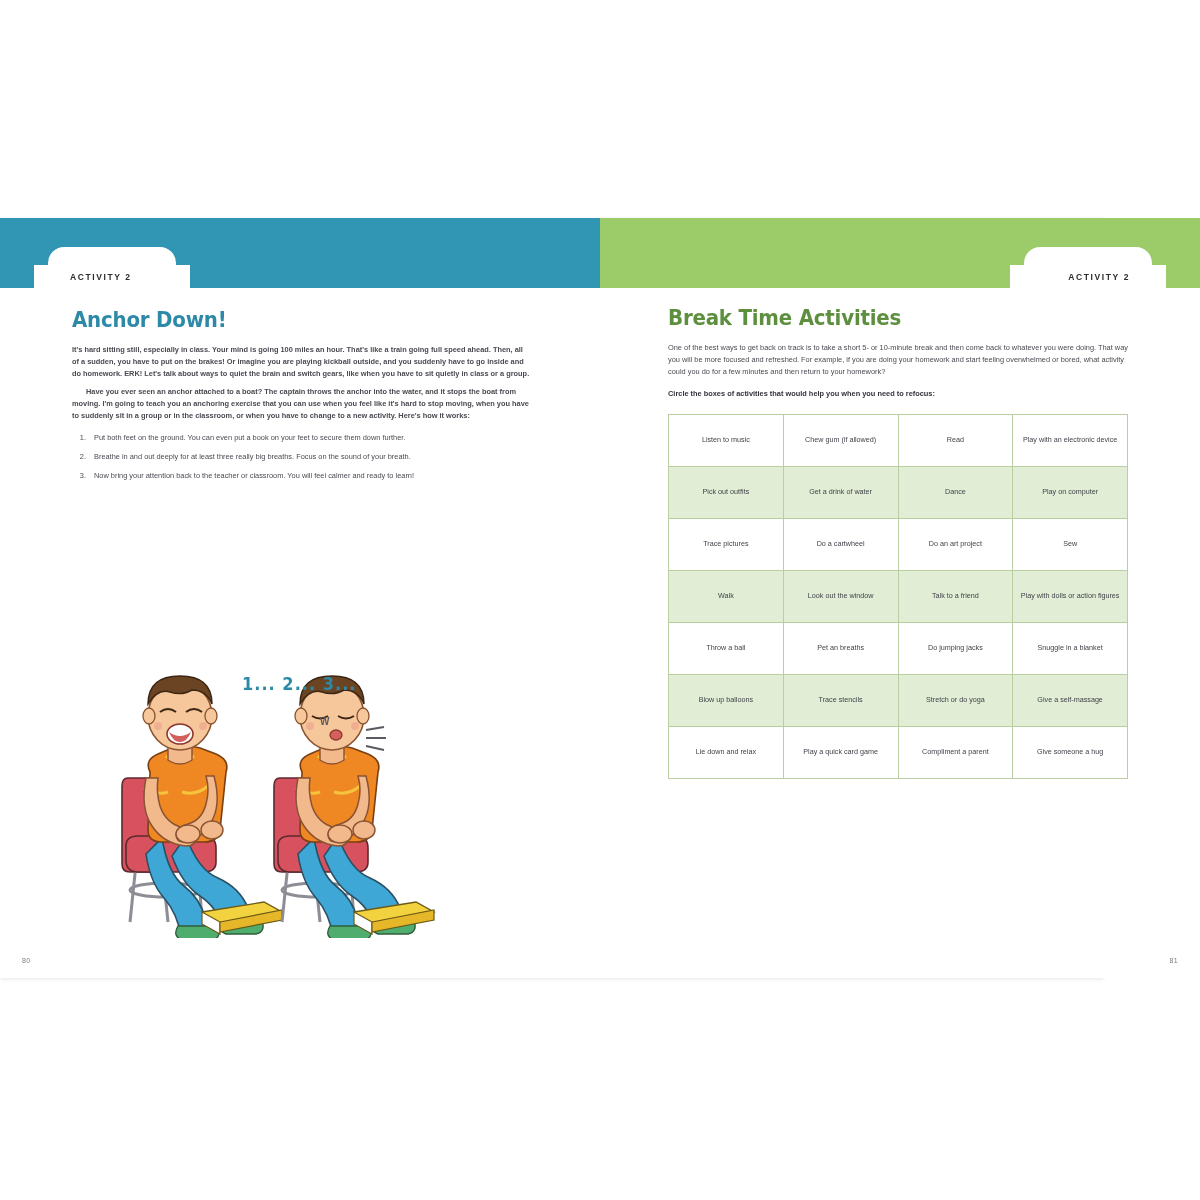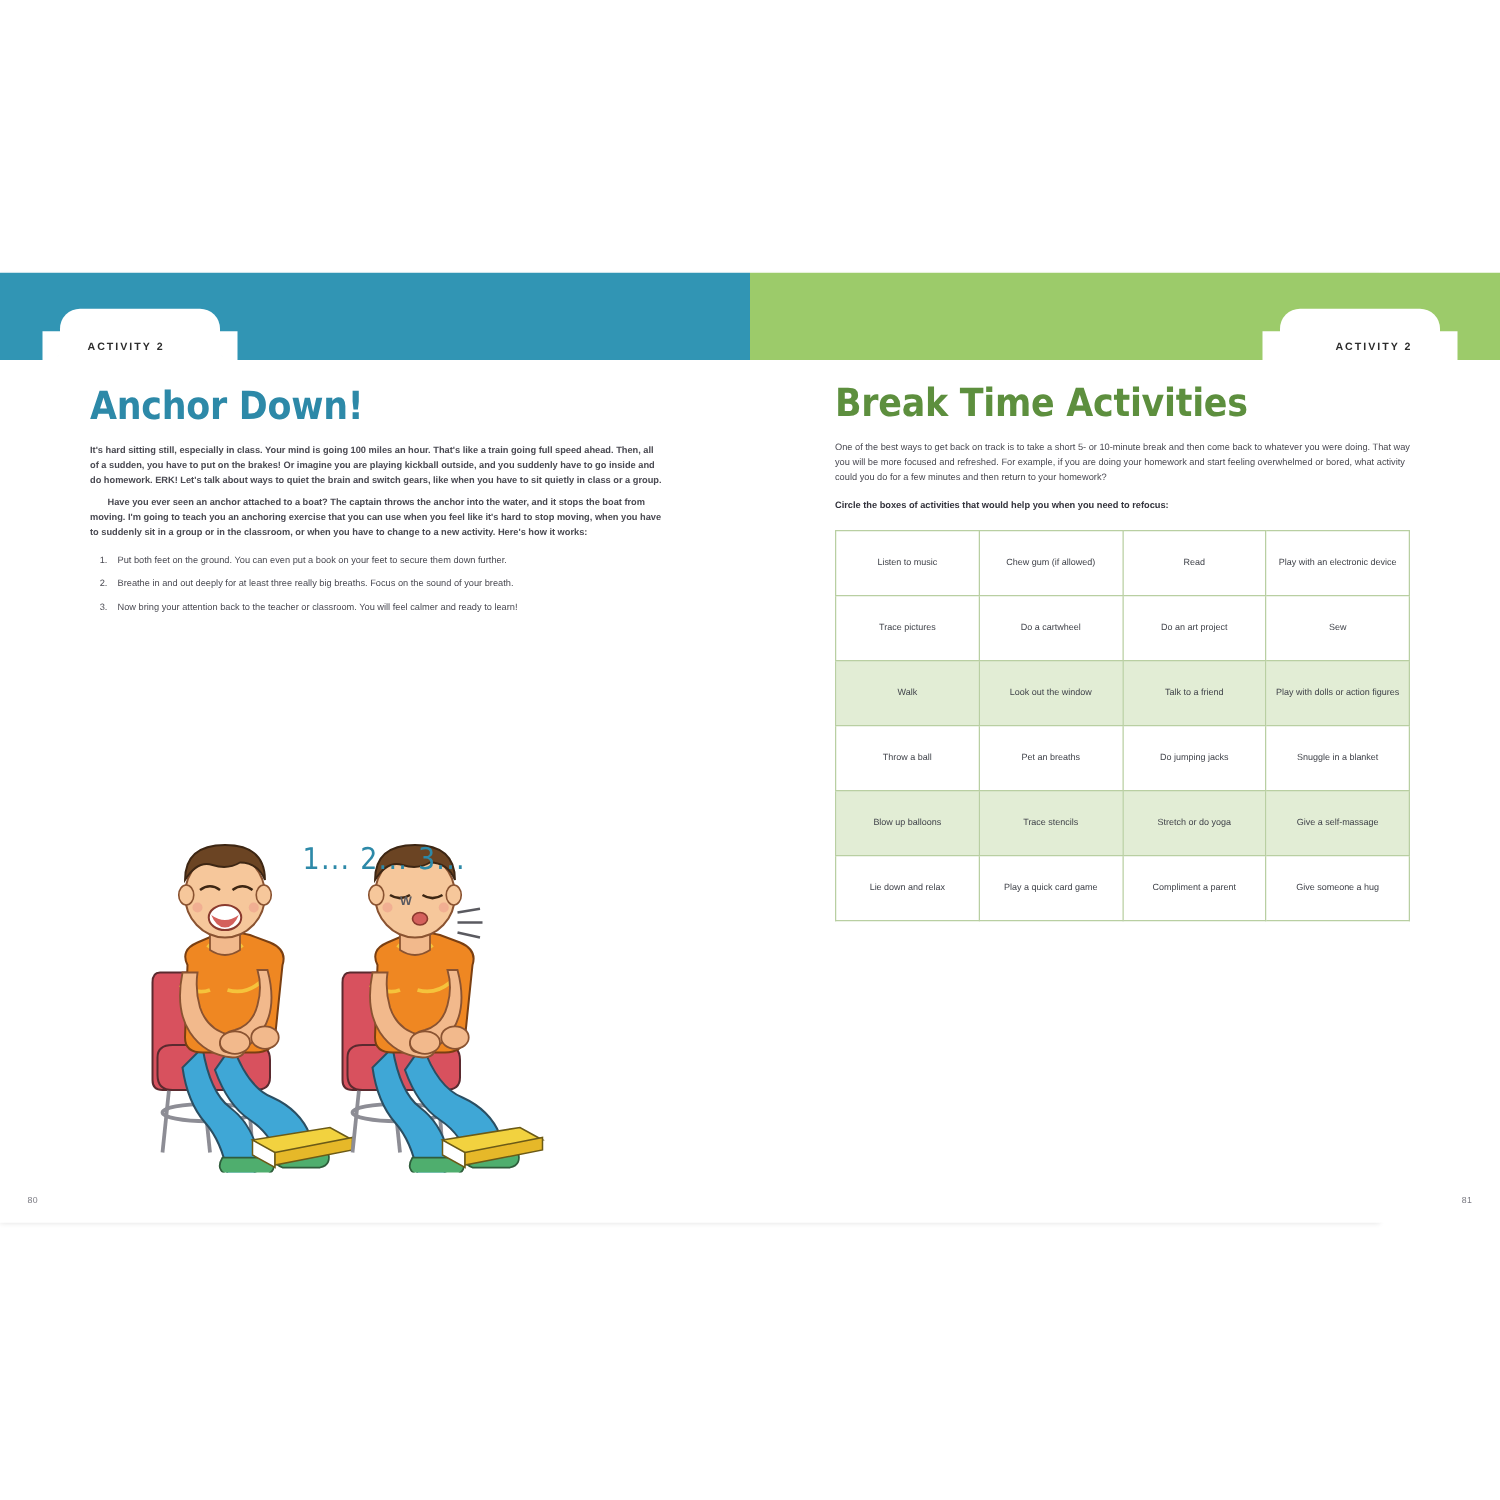--- a/index.html
+++ b/index.html
@@ -56,21 +56,21 @@
   }
   .tab-left .tab-label  { text-align: left;  padding-left: 22px; }
   .tab-right .tab-label { text-align: right; padding-right: 22px; }
 
   
   .content { position: absolute; top: 70px; left: 0; width: 100%; height: 690px; }
 
   .title {
     font-family: "DejaVu Sans Condensed", "Liberation Sans Narrow", "Liberation Sans", sans-serif;
     font-weight: bold;
-    font-size: 31px;
+    font-size: 22px;
     letter-spacing: -0.2px;
     line-height: 1.1;
   }
   .title-teal  { color: #2d89a8; }
   .title-green { color: #5d8f3e; }
 
   .body-col { font-size: 7.4px; line-height: 1.62; color: #4a4a52; text-align: left; }
   .body-col p { margin-bottom: 6px; }
   .body-col p.indent { text-indent: 14px; }
 
@@ -109,21 +109,21 @@
     font-size: 7px; color: #7a7a82; letter-spacing: 0.4px;
   }
   .page-num-left  { left: 22px; }
   .page-num-right { right: 22px; }
 
   
   .illo { position: absolute; left: 110px; top: 380px; width: 400px; height: 270px; }
   .counting {
     position: absolute; left: 132px; top: 5px;
     font-family: "DejaVu Sans Condensed", "Liberation Sans", sans-serif;
-    font-size: 24px; font-weight: normal; color: #2d89a8; letter-spacing: 1px;
+    font-size: 18px; font-weight: bold; color: #2d89a8; letter-spacing: 1px;
   }
   .exhale {
     position: absolute; left: 210px; top: 48px;
     font-size: 10px; color: #5a5a60; font-weight: bold;
   }
 </style>
 </head>
 <body>
 
 <div id="page">
@@ -281,20 +281,26 @@
           <div class="instruction">Circle the boxes of activities that would help you when you need to refocus:</div>
 
           <table class="activity">
             <tbody>
                 <tr class="plain">
                   <td>Listen to music</td>
                   <td>Chew gum (if allowed)</td>
                   <td>Read</td>
                   <td>Play with an electronic device</td>
                 </tr>
+                <tr class="shaded">
+                  <td>Pick out outfits</td>
+                  <td>Get a drink of water</td>
+                  <td>Dance</td>
+                  <td>Play on computer</td>
+                </tr>
                 <tr class="plain">
                   <td>Trace pictures</td>
                   <td>Do a cartwheel</td>
                   <td>Do an art project</td>
                   <td>Sew</td>
                 </tr>
                 <tr class="shaded">
                   <td>Walk</td>
                   <td>Look out the window</td>
                   <td>Talk to a friend</td>

